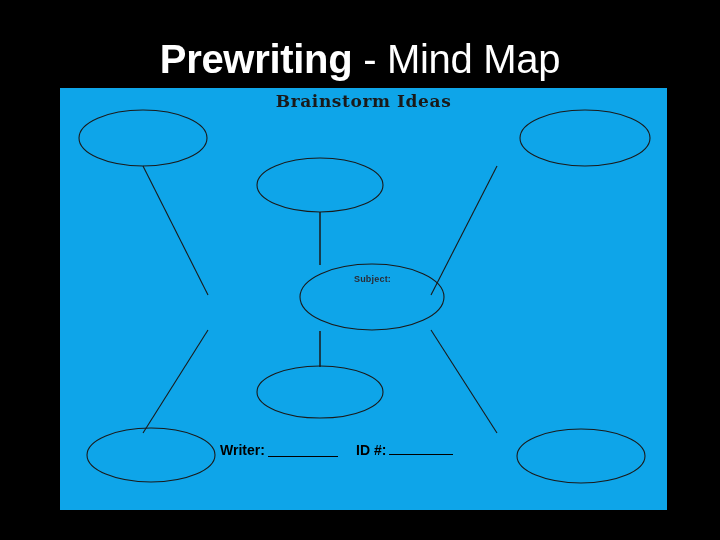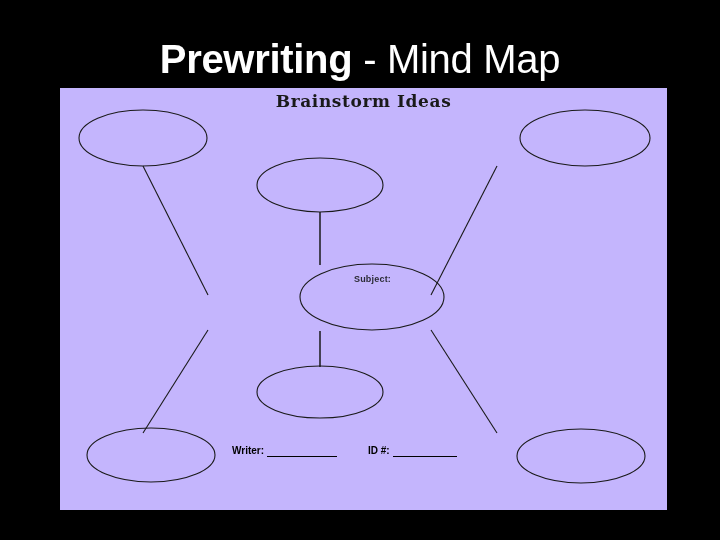--- a/index.html
+++ b/index.html
@@ -26,21 +26,21 @@
     letter-spacing:-0.3px;
     white-space:nowrap;
   }
   #slide-title .t-bold   { font-weight:700; }
   #slide-title .t-normal { font-weight:400; }
   
   #worksheet {
     position:absolute;
     left:60px; top:88px;
     width:607px; height:422px;
-    background:#c4b5fd;
+    background:#0ea5e9;
   }
   #worksheet-svg {
     position:absolute;
     left:0; top:0;
     width:607px; height:422px;
     display:block;
   }
   
   #worksheet-heading {
     position:absolute;
@@ -64,24 +64,24 @@
     color:#2b2b35;
     font-size:9px;
     line-height:11px;
     font-weight:700;
     letter-spacing:0.2px;
     white-space:nowrap;
   }
   
   #form-footer {
     position:absolute;
-    left:172px; top:356px;
+    left:160px; top:356px;
     width:260px;
     color:#000000;
-    font-size:10px;
+    font-size:14px;
     line-height:13px;
     font-weight:700;
   }
   .form-row {
     display:flex;
     align-items:flex-end;
     white-space:nowrap;
   }
   .form-field {
     display:flex;
@@ -93,21 +93,21 @@
     border-bottom:1.3px solid #000;
     height:9px;
     margin-left:3px;
     margin-right:4px;
   }
   .r-writer  { width:70px; }
   .r-date    { width:78px; margin-left:11px; }
   .r-id      { width:64px; }
   .r-section { width:49px; }
   .f-left  { flex:0 0 136px; }
-  .f-right { flex:0 0 auto; }
+  .f-right { flex:0 0 auto;align-items:center; }
 </style>
 </head>
 <body>
 
 <div id="slide">
 
   <div id="slide-title">
     <span class="t-bold">Prewriting</span><span class="t-normal"> - Mind Map</span>
   </div>
 

